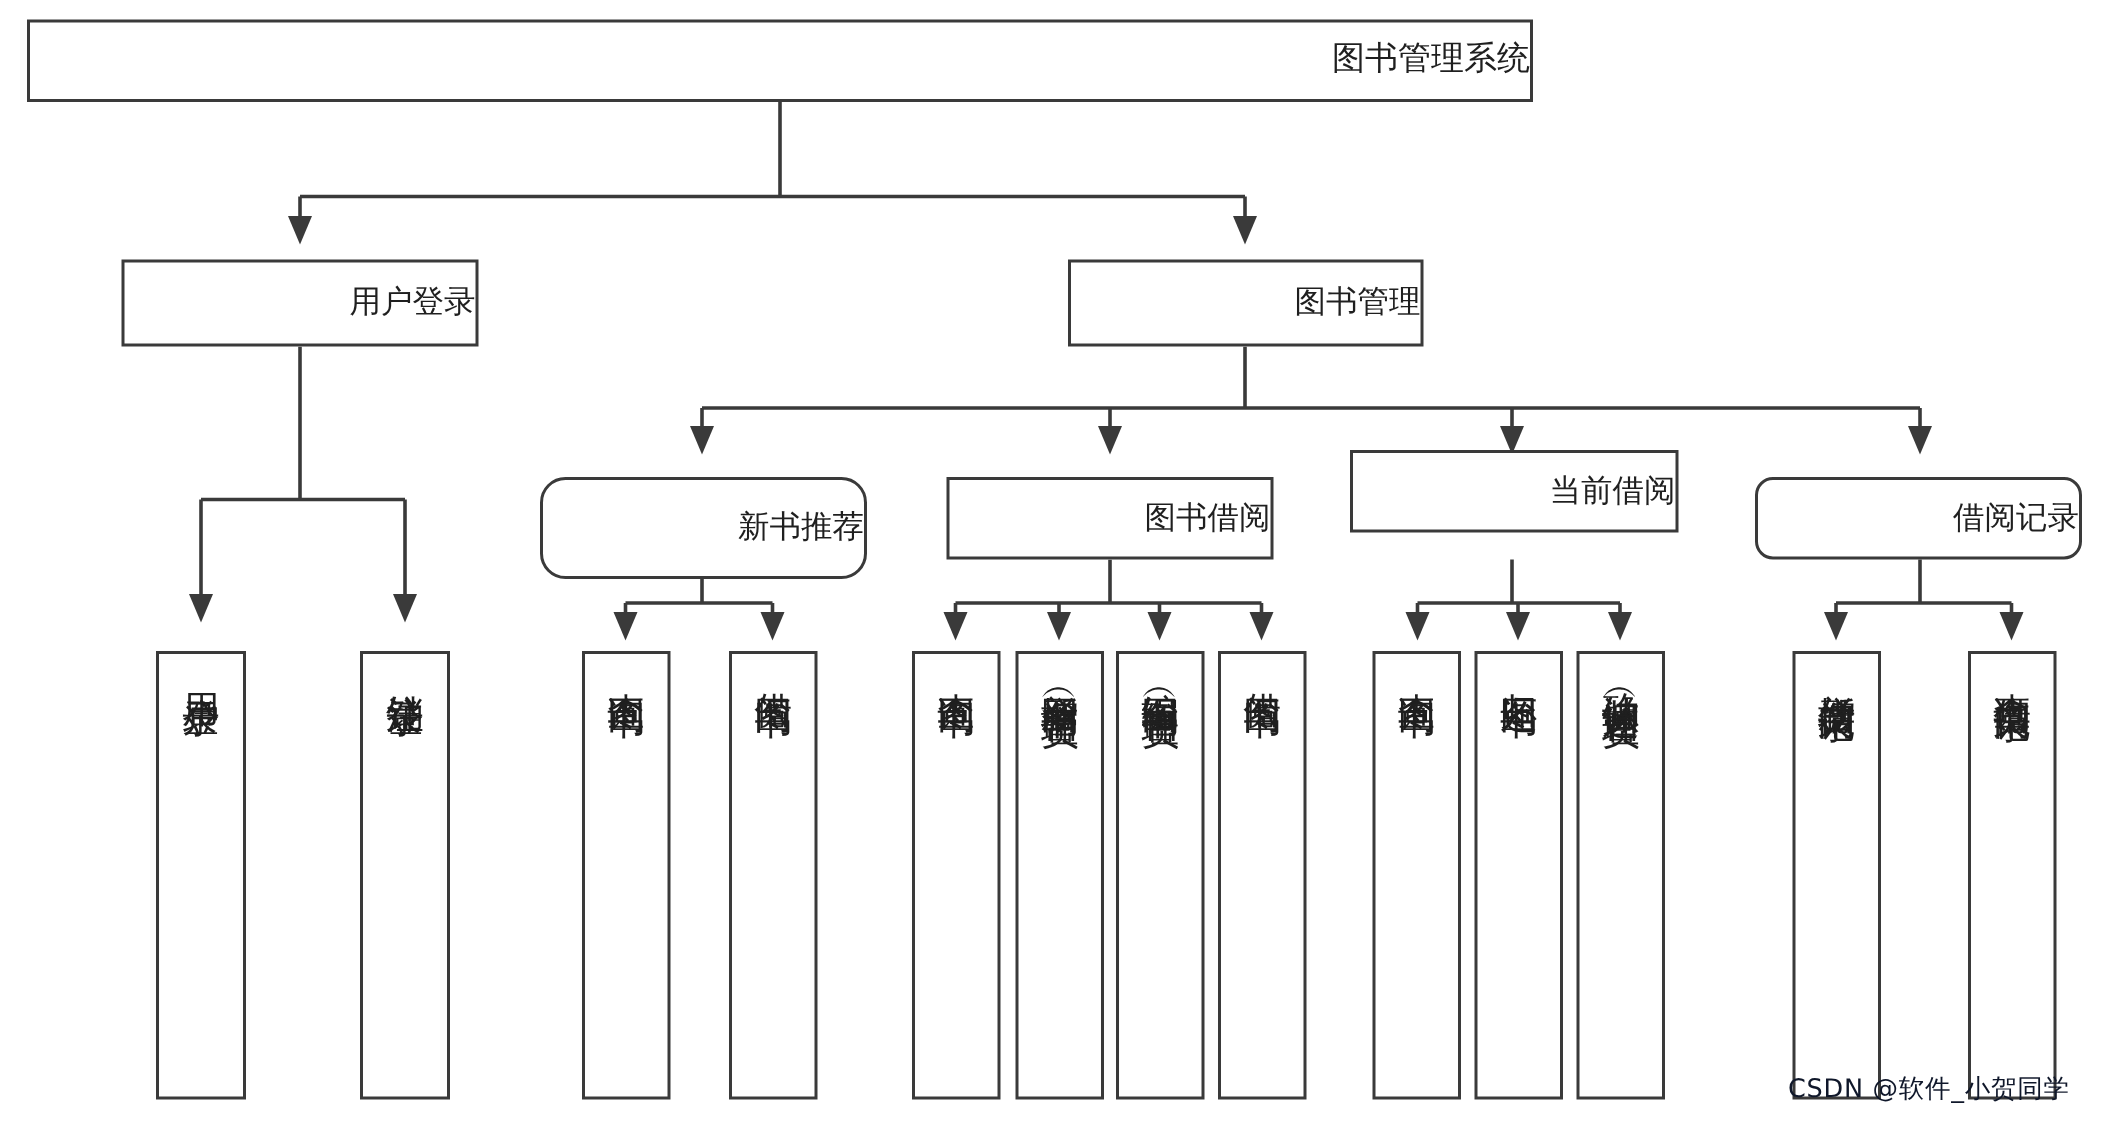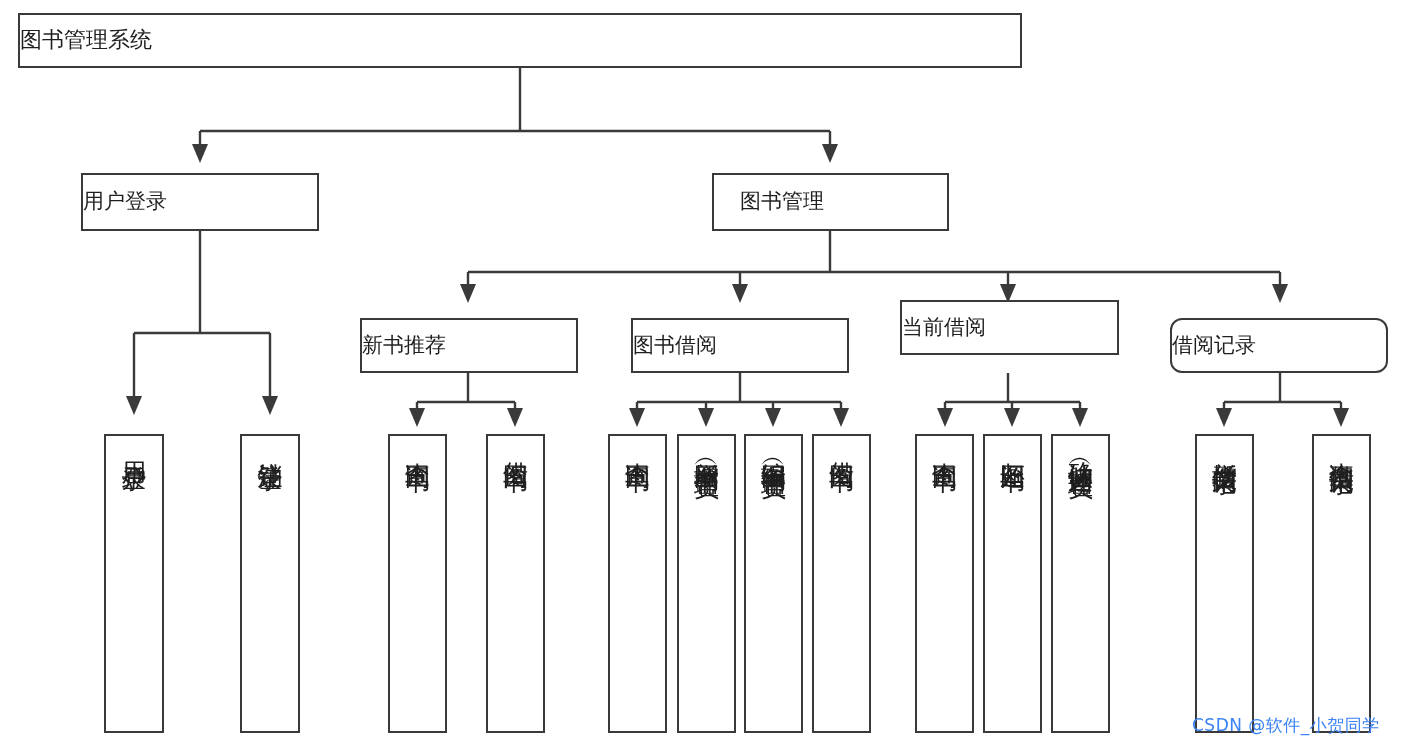--- a/index.html
+++ b/index.html
@@ -31,21 +31,21 @@
   #connectors polygon{ fill:#3a3a3a; }
 
   
   .node{
     position:absolute;
     box-sizing:border-box;
     background:#ffffff;
     border:2.2px solid #3a3a3a;
     display:flex;
     align-items:center;
-    justify-content:flex-start;
+    justify-content:flex-end;
     z-index:2;
   }
   .node .label{
     display:block;
     text-align:center;
     color:#1f1f1f;
     line-height:1.12;
     white-space:nowrap;
   }
 
@@ -66,21 +66,21 @@
     letter-spacing:2px;
     line-height:1;
     white-space:nowrap;
   }
 
   #watermark{
     position:absolute;
     left:1192px;
     top:714px;
     font-size:17px;
-    color:#3b82f6;
+    color:#0f172a;
     letter-spacing:0.5px;
     white-space:nowrap;
     z-index:5;
   }
 </style>
 </head>
 <body>
 
 <div id="diagram">
 
@@ -153,21 +153,21 @@
   </div>
 
   <div class="node mid" style="left:81px;top:173px;width:238px;height:58px;">
     <span class="label">用户登录</span>
   </div>
 
   <div class="node mid" style="left:712px;top:173px;width:237px;height:58px;padding-left:26px;">
     <span class="label">图书管理</span>
   </div>
 
-  <div class="node mid" style="left:360px;top:318px;width:218px;height:55px;">
+  <div class="node mid" style="left:360px;top:318px;width:218px;height:68px;border-radius:17px;">
     <span class="label">新书推荐</span>
   </div>
   <div class="node mid" style="left:631px;top:318px;width:218px;height:55px;">
     <span class="label">图书借阅</span>
   </div>
   <div class="node mid" style="left:900px;top:300px;width:219px;height:55px;">
     <span class="label">当前借阅</span>
   </div>
   <div class="node mid" style="left:1170px;top:318px;width:218px;height:55px;border-radius:12px;">
     <span class="label">借阅记录</span>

